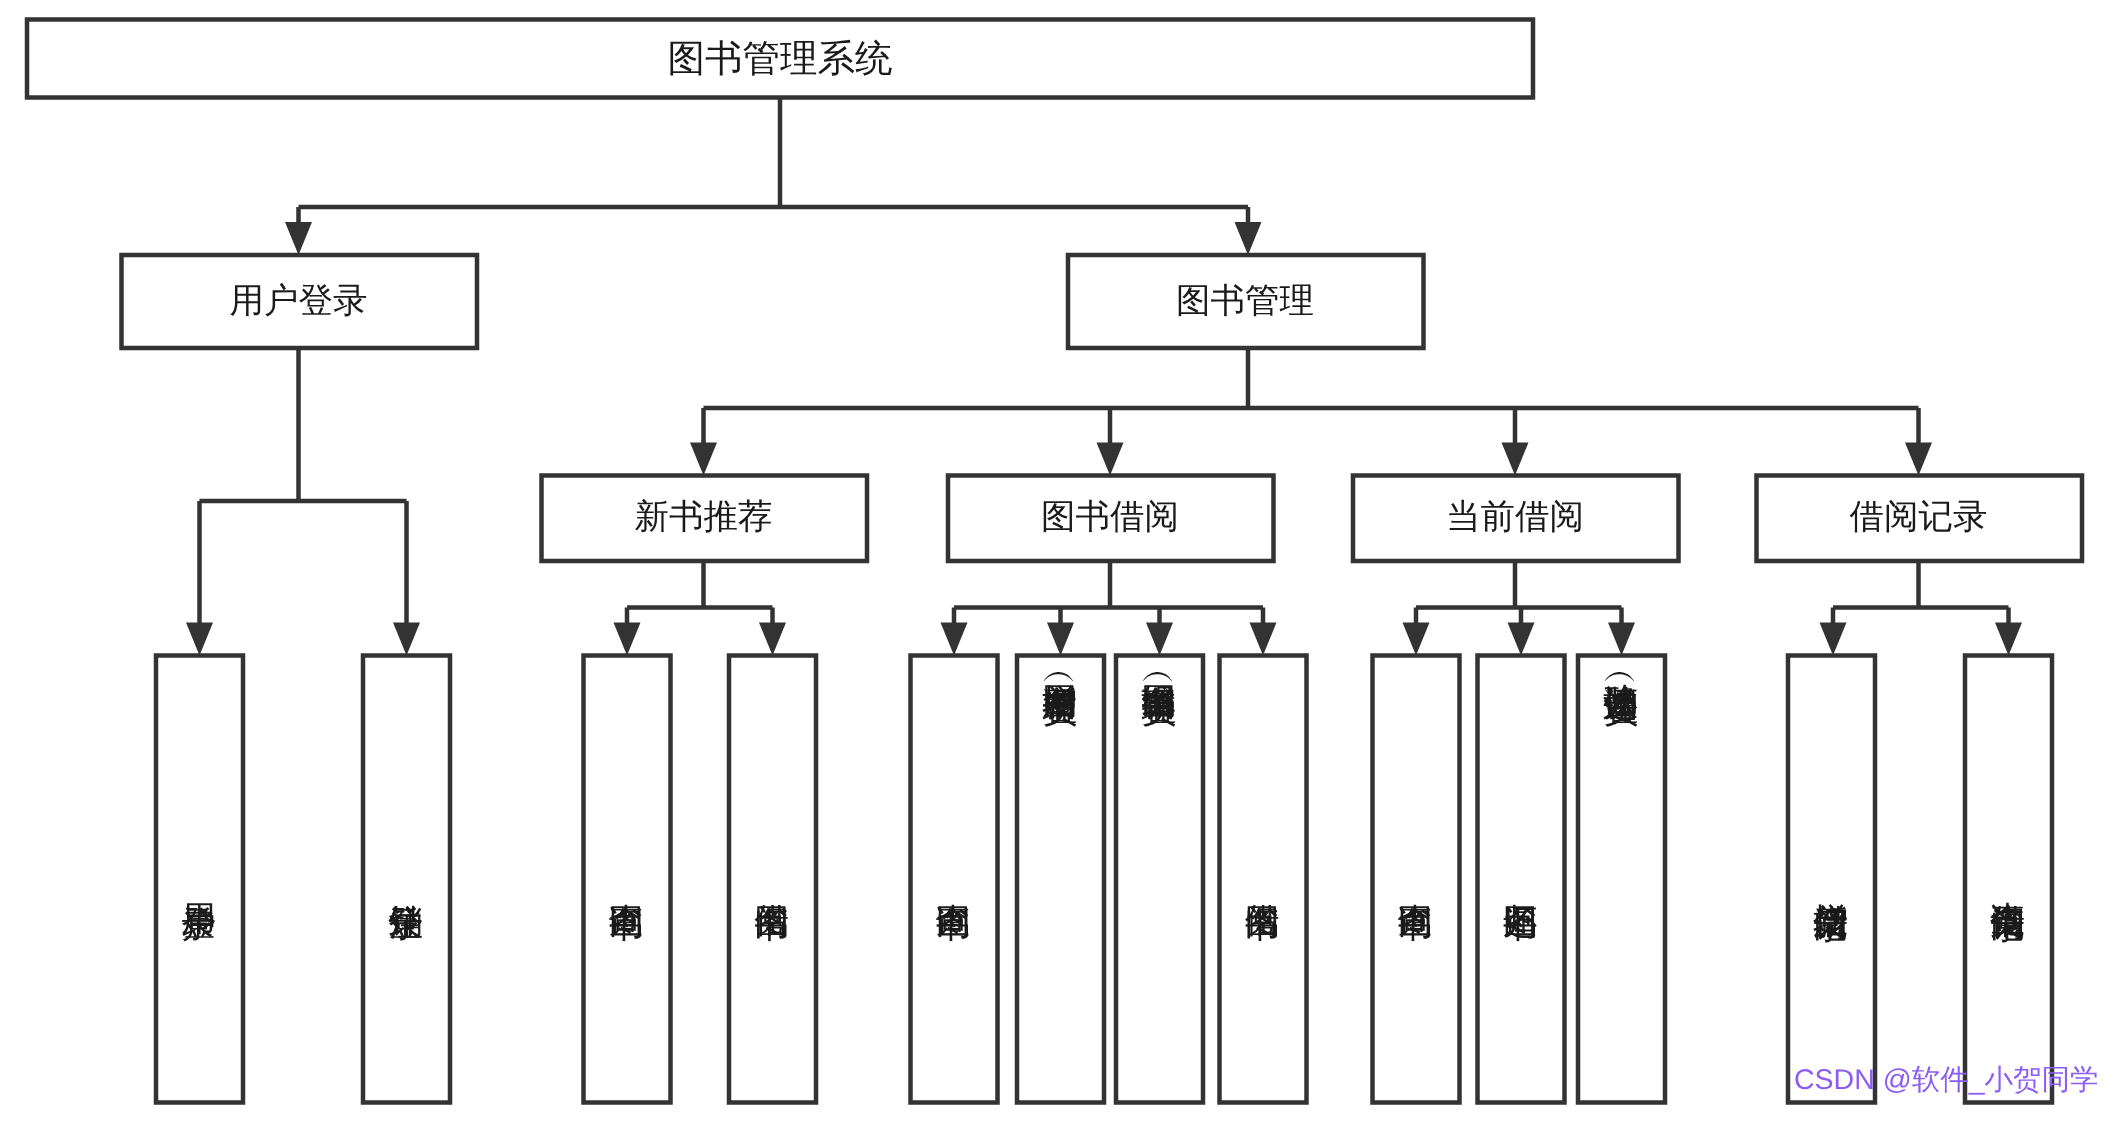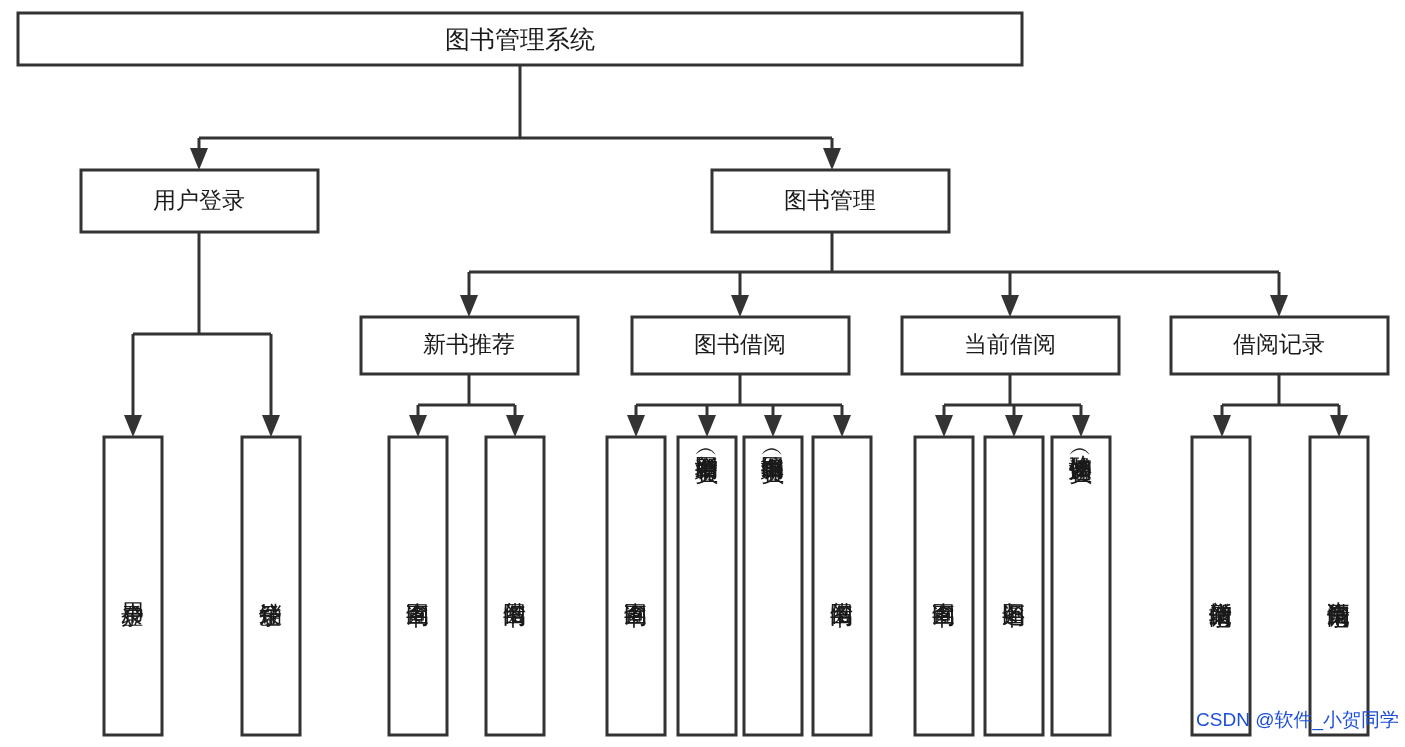--- a/index.html
+++ b/index.html
@@ -69,21 +69,21 @@
     letter-spacing: 1px;
     white-space: nowrap;
     text-align: center;
   }
   .watermark {
     position: absolute;
     right: 6px;
     bottom: 6px;
     font-family: "Liberation Sans", "DejaVu Sans", sans-serif;
     font-size: 19px;
-    color: #1d4ed8;
+    color: #8b5cf6;
     white-space: nowrap;
     user-select: none;
   }
 </style>
 </head>
 <body>
 
 <div id="diagram-root">
 
   <svg class="diagram-svg" viewBox="0 0 1405 747">

